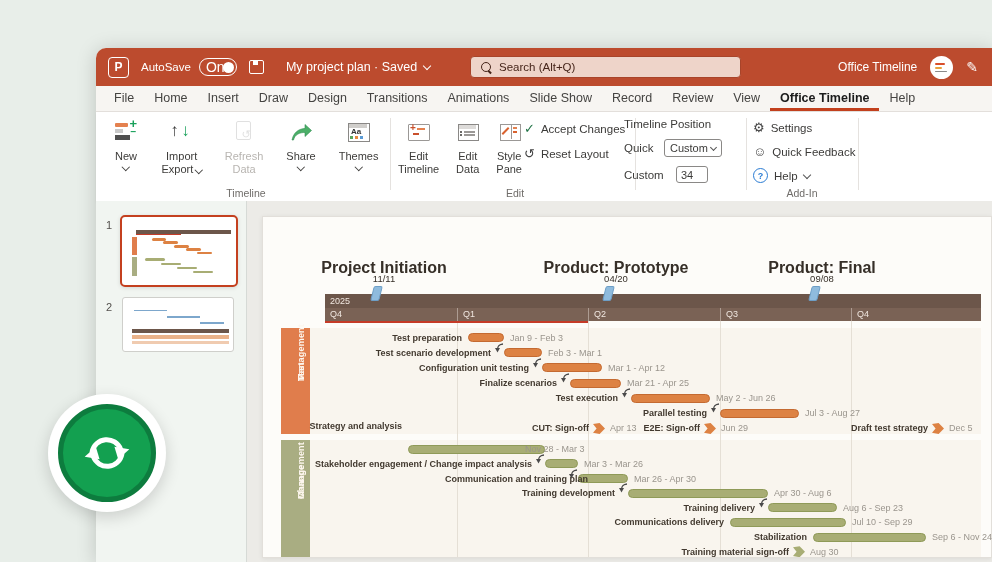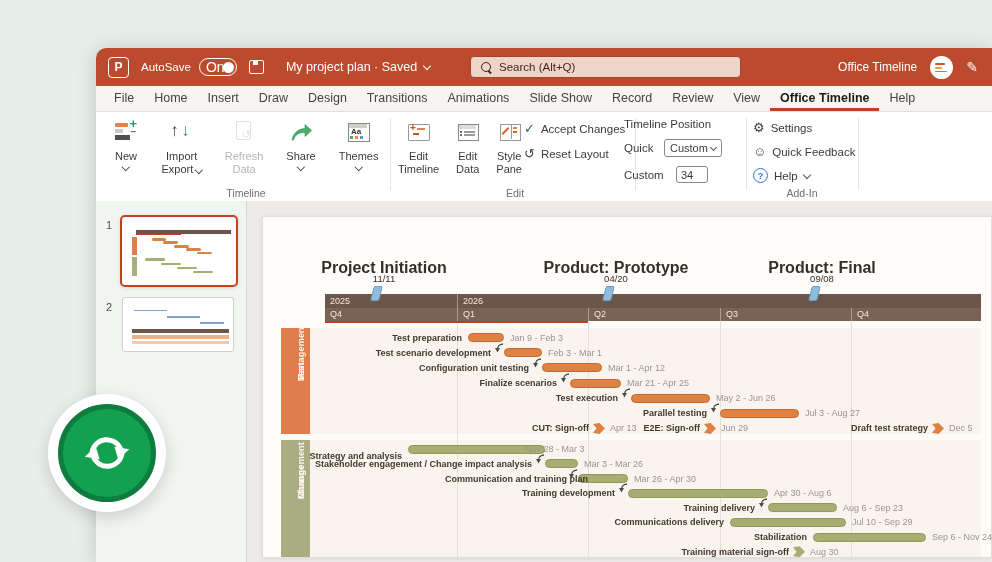--- a/index.html
+++ b/index.html
@@ -367,21 +367,20 @@
           <div>Change</div>
           <div>Management</div>
         </div>
       </div>
       <div class="gridline" style="left: 457px; top: 321px; height: 236px;"></div>
       <div class="gridline" style="left: 588px; top: 321px; height: 236px;"></div>
       <div class="gridline" style="left: 720px; top: 321px; height: 236px;"></div>
       <div class="gridline" style="left: 851px; top: 321px; height: 236px;"></div>
       <div class="yearband" style="left: 325px; top: 294px; width: 656px; height: 14px;">
         <div class="bandcell first" style="left: 0px; width: 132px; line-height: 14px;">2025</div>
-        <div class="bandcell" style="left: 132px; width: 524px; line-height: 14px;">2026</div>
       </div>
       <div class="qband" style="left: 325px; top: 308px; width: 656px; height: 13px;">
         <div class="bandcell first" style="left: 0px; width: 132px; line-height: 13px;">Q4</div>
         <div class="bandcell" style="left: 132px; width: 131px; line-height: 13px;">Q1</div>
         <div class="bandcell" style="left: 263px; width: 132px; line-height: 13px;">Q2</div>
         <div class="bandcell" style="left: 395px; width: 131px; line-height: 13px;">Q3</div>
         <div class="bandcell" style="left: 526px; width: 130px; line-height: 13px;">Q4</div>
       </div>
       <div class="redline" style="left: 325px; top: 320.5px; width: 263px; height: 2.5px; background: rgb(197, 59, 40);"></div>
       <div class="ms-label" style="left: 384px; top: 259px;">Project Initiation</div>
@@ -434,21 +433,21 @@
       <div class="tms" style="left: 593px; top: 422.929px; background: rgb(221, 130, 67); clip-path: polygon(0px 10%, 55% 0px, 100% 50%, 55% 100%, 0px 90%, 30% 50%);"></div>
       <div class="tlabel" style="right: 403px; top: 428.429px;">CUT: Sign-off</div>
       <div class="tdate" style="left: 610px; top: 428.429px;">Apr 13</div>
       <div class="tms" style="left: 704px; top: 422.929px; background: rgb(221, 130, 67); clip-path: polygon(0px 10%, 55% 0px, 100% 50%, 55% 100%, 0px 90%, 30% 50%);"></div>
       <div class="tlabel" style="right: 292px; top: 428.429px;">E2E: Sign-off</div>
       <div class="tdate" style="left: 721px; top: 428.429px;">Jun 29</div>
       <div class="tms" style="left: 932px; top: 422.929px; background: rgb(221, 130, 67); clip-path: polygon(0px 10%, 55% 0px, 100% 50%, 55% 100%, 0px 90%, 30% 50%);"></div>
       <div class="tlabel" style="right: 64px; top: 428.429px;">Draft test strategy</div>
       <div class="tdate" style="left: 949px; top: 428.429px;">Dec 5</div>
       <div class="bar" style="left: 408px; top: 444.812px; width: 137px; background: rgb(168, 173, 116); border: 1px solid rgb(143, 154, 88);"></div>
-      <div class="tlabel" style="right: 590px; top: 456px;">Strategy and analysis</div>
+      <div class="tlabel" style="right: 590px; top: 426px;">Strategy and analysis</div>
       <div class="tdate" style="left: 525px; top: 449.312px;">Nov 28 - Mar 3</div>
       <div class="bar" style="left: 545px; top: 459.438px; width: 33px; background: rgb(168, 173, 116); border: 1px solid rgb(143, 154, 88);"></div>
       <div class="tlabel" style="right: 460px; top: 463.938px;">Stakeholder engagement / Change impact analysis</div>
       <div class="tdate" style="left: 584px; top: 463.938px;">Mar 3 - Mar 26</div>
       <svg width="12" height="13" style="position: absolute; left: 535px; top: 453.938px; overflow: visible;">
         <path d="M9 1 C4 1.5 3.5 4 3.5 7" stroke="#4a4a4a" fill="none" stroke-width="1.3"></path>
         <polygon points="1,5 3.5,9.5 6,5" fill="#4a4a4a"></polygon>
       </svg>
       <div class="bar" style="left: 578px; top: 474.062px; width: 50px; background: rgb(168, 173, 116); border: 1px solid rgb(143, 154, 88);"></div>
       <div class="tlabel" style="right: 404px; top: 478.562px; margin-left: 32px;">Communication and training plan</div>

